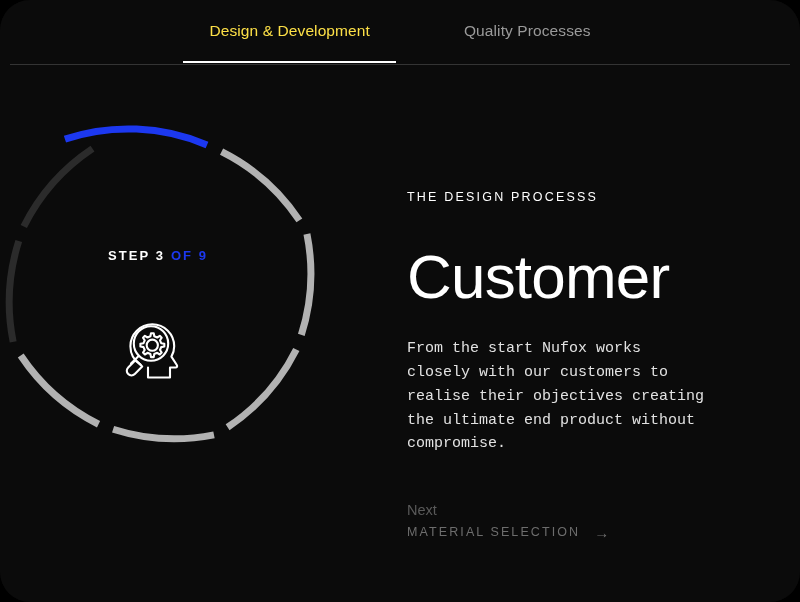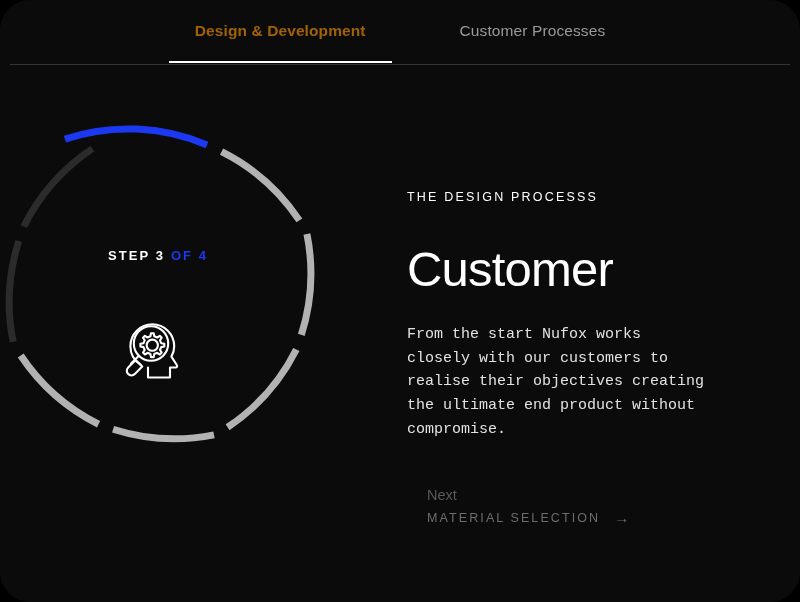--- a/index.html
+++ b/index.html
@@ -69,22 +69,22 @@
     padding: 22px 26px 0 26px;
     font-size: 15.5px;
     letter-spacing: 0.1px;
     color: #9a9a9a;
     cursor: pointer;
     height: 42px;
     box-sizing: border-box;
     white-space: nowrap;
   }
   .tab.active {
-    color: #a16207;
-    font-weight: 700;
+    color: #fde047;
+    font-weight: 400;
   }
   .tab.active .tab-underline {
     position: absolute;
     left: 0;
     bottom: -21px;
     width: 100%;
     height: 2px;
     background: #ffffff;
   }
   .tab-spacer { width: 42px; }
@@ -133,41 +133,40 @@
     width: 330px;
   }
   .eyebrow {
     font-size: 12.5px;
     font-weight: 400;
     letter-spacing: 2.2px;
     color: #ffffff;
     margin: 0 0 38px 0;
   }
   .headline {
-    font-size: 49px;
+    font-size: 62px;
     font-weight: 400;
     line-height: 1.12;
     letter-spacing: -0.8px;
     color: #ffffff;
     margin: 0 0 26px 0;
   }
   .headline .l2 { display: block; }
   .body-copy {
     font-size: 15px;
     line-height: 1.58;
     color: #e2e2e2;
     margin: 0;
     width: 300px;
     font-family: Liberation Mono, monospace;
   }
 
   .next-block {
     margin-top: 46px;
     cursor: pointer;
-    margin-left: 20px;
   }
   .next-label {
     font-size: 14.5px;
     color: #5a5a5a;
     margin-bottom: 7px;
   }
   .next-target {
     display: flex;
     align-items: center;
     gap: 14px;
@@ -190,21 +189,21 @@
   <div class="screen">
 
     <div class="tabbar">
       <div class="tabs">
         <div class="tab active">
           <span>Design &amp; Development</span>
           <span class="tab-underline"></span>
         </div>
         <div class="tab-spacer"></div>
         <div class="tab">
-          <span>Customer Processes</span>
+          <span>Quality Processes</span>
         </div>
       </div>
       <div class="tabbar-divider"></div>
     </div>
 
     <div class="circle-zone">
       <svg class="progress-svg" width="580" height="440" viewBox="0 0 580 440">
         <g fill="none" stroke-linecap="butt" stroke-width="7">
 
           <path stroke="#1c38f0" d="M 254.929 21.0764 A 202 202 0 0 1 397.021 26.9213"></path>
@@ -220,21 +219,21 @@
           <path stroke="#b2b2b2" d="M 288.542 306.245 A 202 202 0 0 1 210.727 237.516"></path>
 
           <path stroke="#2b2b2b" d="M 203.163 223.916 A 202 202 0 0 1 208.773 123.012"></path>
 
           <path stroke="#2b2b2b" d="M 213.768 108.463 A 202 202 0 0 1 282.503 30.6452"></path>
         </g>
       </svg>
     </div>
 
     <div class="step-label">
-      <span>STEP 3</span><span>&nbsp;</span><span class="of">OF 4</span>
+      <span>STEP 3</span><span>&nbsp;</span><span class="of">OF 9</span>
     </div>
 
     <div class="step-icon">
       <svg width="74" height="74" viewBox="0 0 74 74" fill="none" stroke="#ffffff" stroke-width="2.1" stroke-linejoin="round" stroke-linecap="round">
 
         <path d="M30.0 55.5 L30.0 65.5 L52.0 65.5 L52.0 55.5 L57.5 55.5
                  C59.0 55.5 59.6 54.2 58.8 53.0 L53.4 44.6
                  C55.2 41.6 56.2 38.0 56.2 34.2
                  C56.2 22.0 46.4 12.3 34.3 12.3
                  C22.2 12.3 12.4 22.0 12.4 34.2

